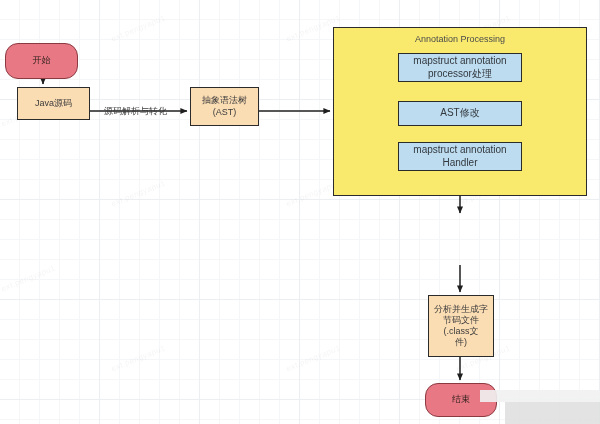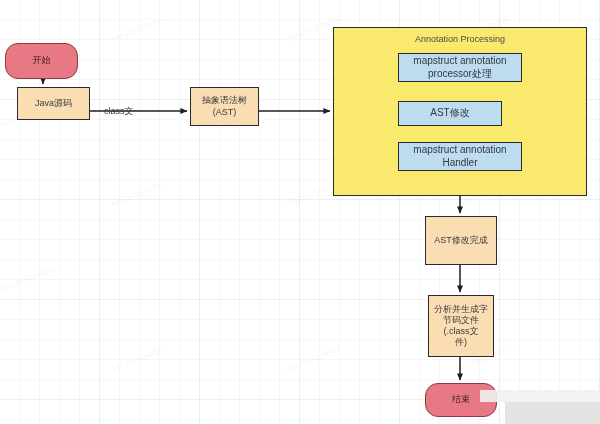--- a/index.html
+++ b/index.html
@@ -147,39 +147,38 @@
     </g>
   </svg>
 
   <div class="group" style="left:333px; top:27px; width:254px; height:169px;">
     <div class="group-title">Annotation Processing</div>
   </div>
 
   <div class="node bluebox" style="left:398px; top:53px; width:124px; height:29px; white-space:pre-line;">mapstruct annotation
 processor处理</div>
 
-  <div class="node bluebox" style="left:398px; top:101px; width:104px; height:25px; white-space:pre-line;">AST修改</div>
+  <div class="node bluebox" style="left:398px; top:101px; width:124px; height:25px; white-space:pre-line;">AST修改</div>
 
   <div class="node bluebox" style="left:398px; top:142px; width:124px; height:29px; white-space:pre-line;">mapstruct annotation
 Handler</div>
 
   <div class="node pill" style="left:5px; top:19px; width:73px; height:36px;margin-top:24px;">开始</div>
 
   <div class="node rect" style="left:17px; top:87px; width:73px; height:33px;">Java源码</div>
 
   <div class="node rect" style="left:190px; top:87px; width:69px; height:39px; white-space:pre-line;">抽象语法树
 (AST)</div>
 
-  <div class="node rect" style="left:425px; top:216px; width:72px; height:49px;">AST修改完成</div>
 
   <div class="node rect" style="left:428px; top:295px; width:66px; height:62px; white-space:pre-line;">分析并生成字
 节码文件
 (.class文
 件)</div>
 
   <div class="node pill" style="left:425px; top:383px; width:72px; height:34px;">结束</div>
 
-  <div class="edge-label" style="left:104px; top:105px;">class文</div>
+  <div class="edge-label" style="left:104px; top:105px;">源码解析与转化</div>
 
   <div class="corner-band2"></div>
   <div class="corner-band"></div>
 
 </div>
 
 </body></html>

